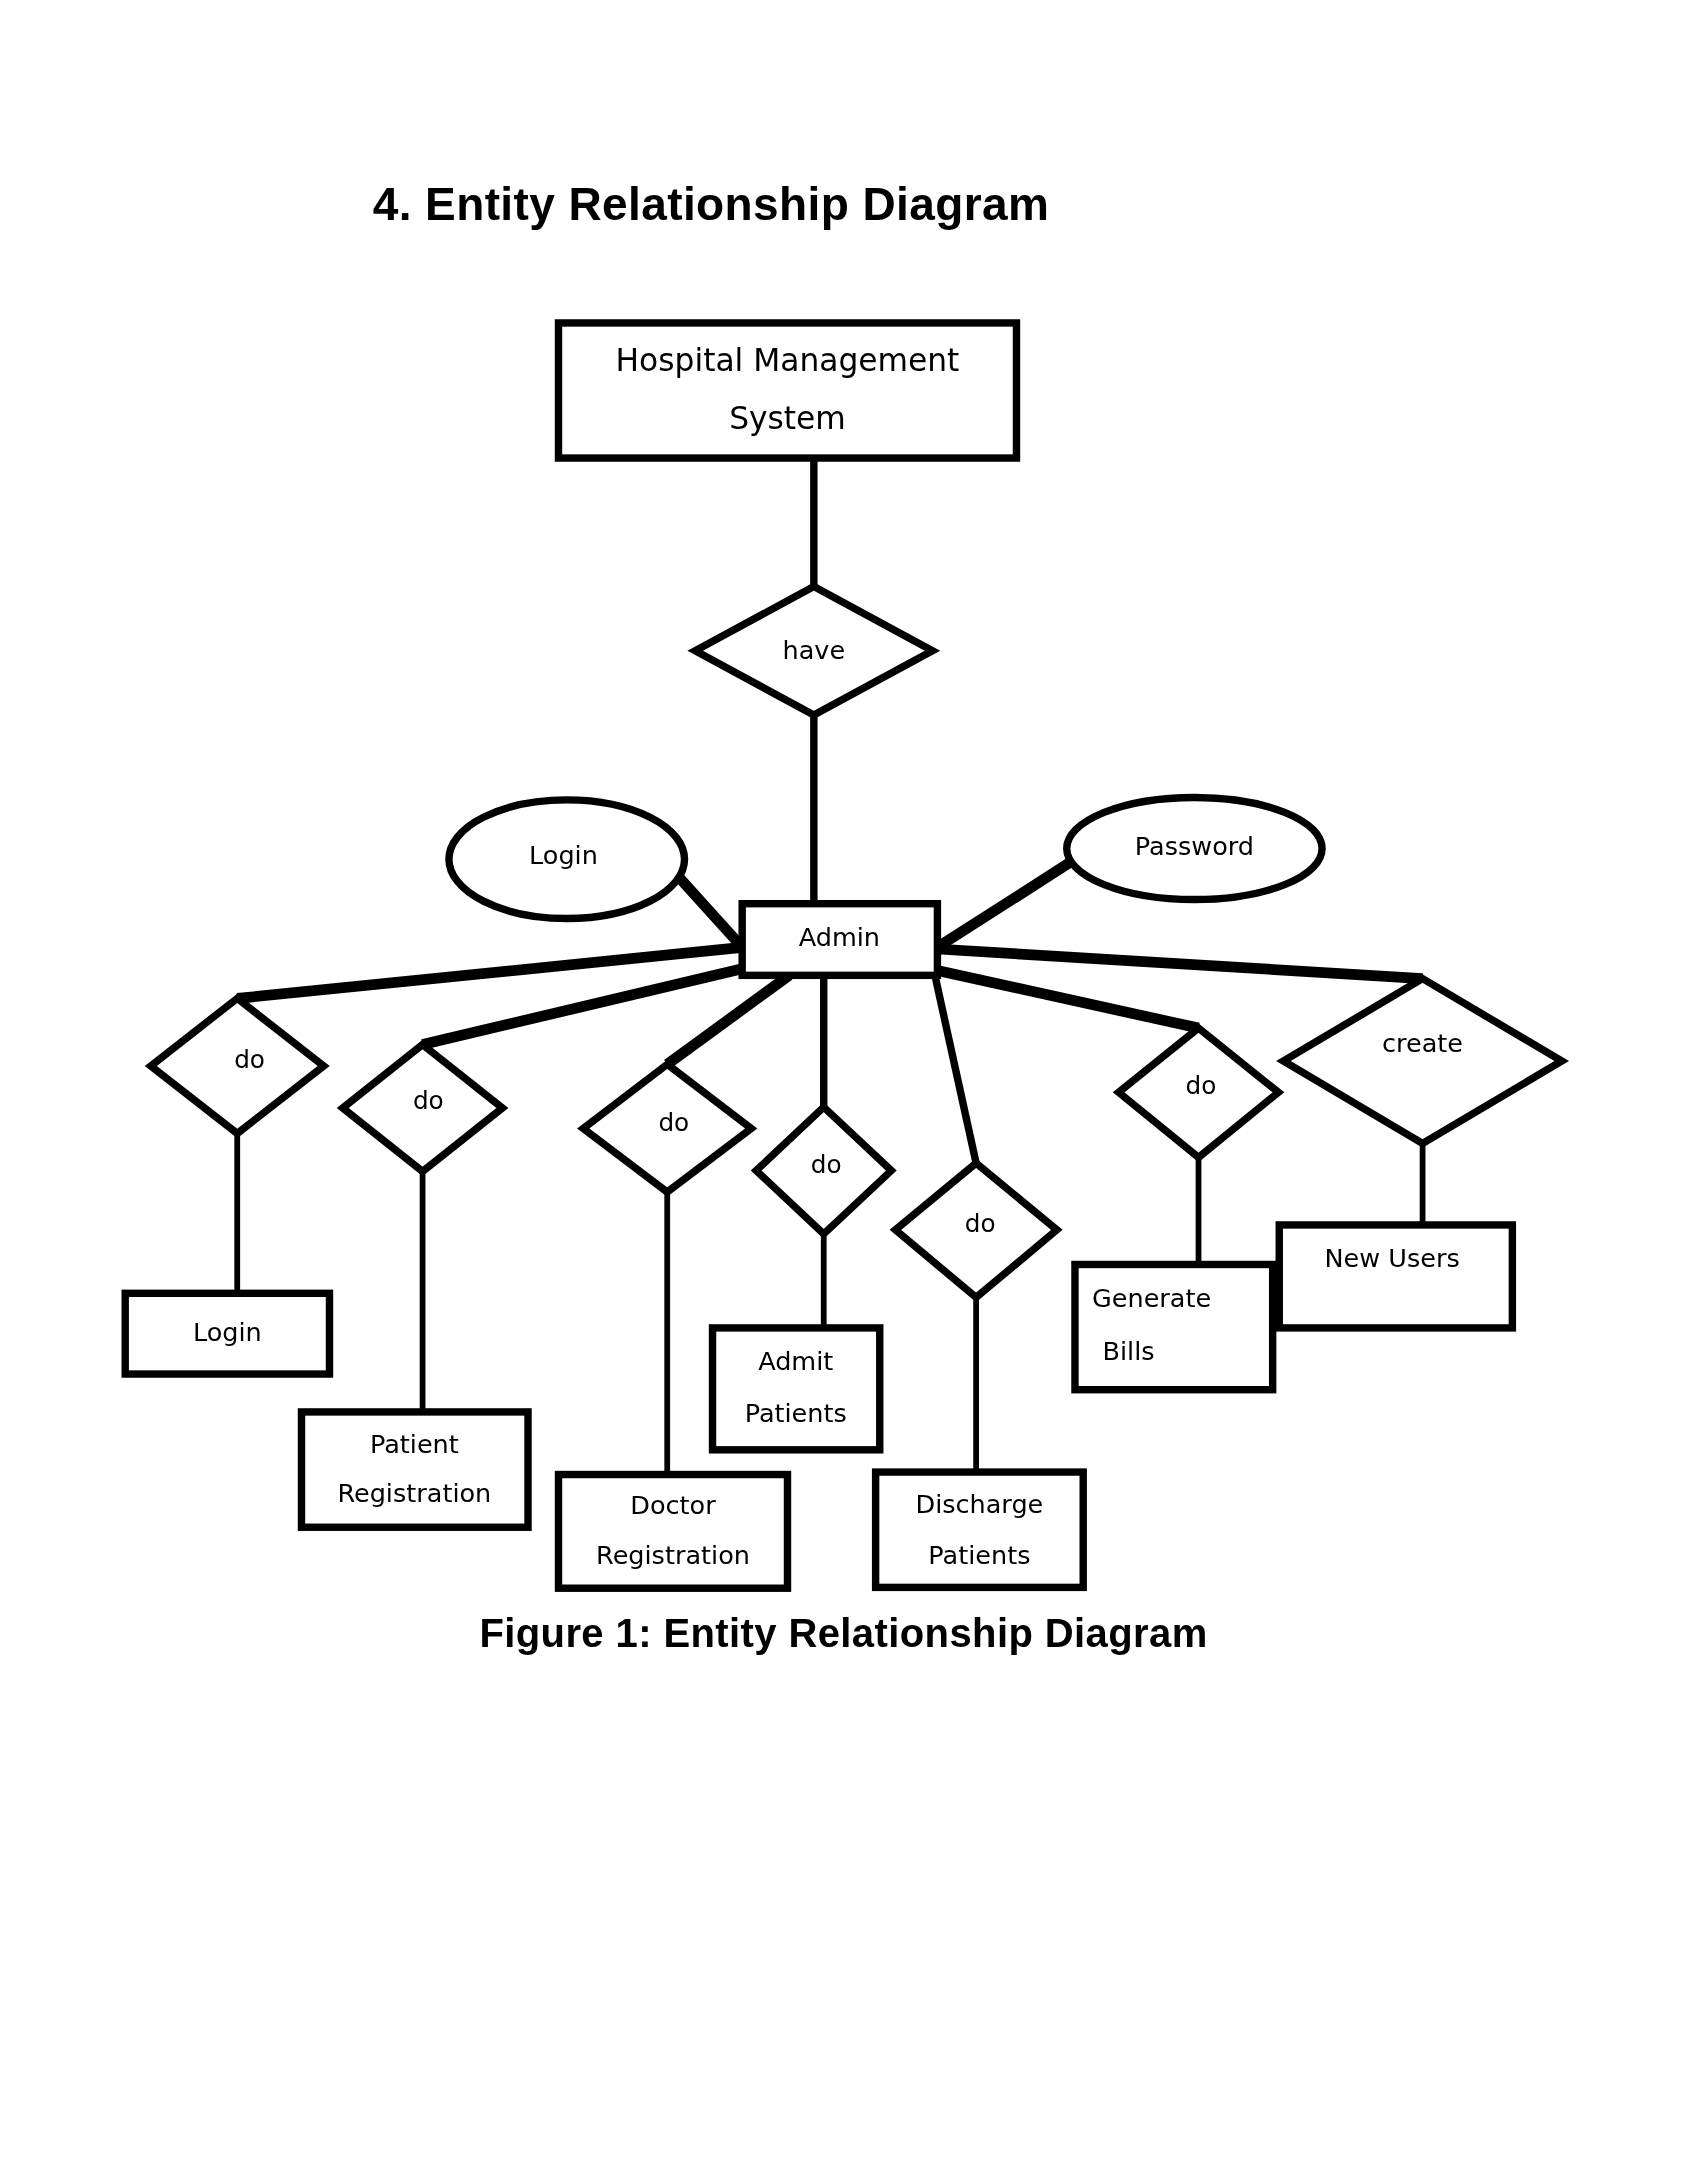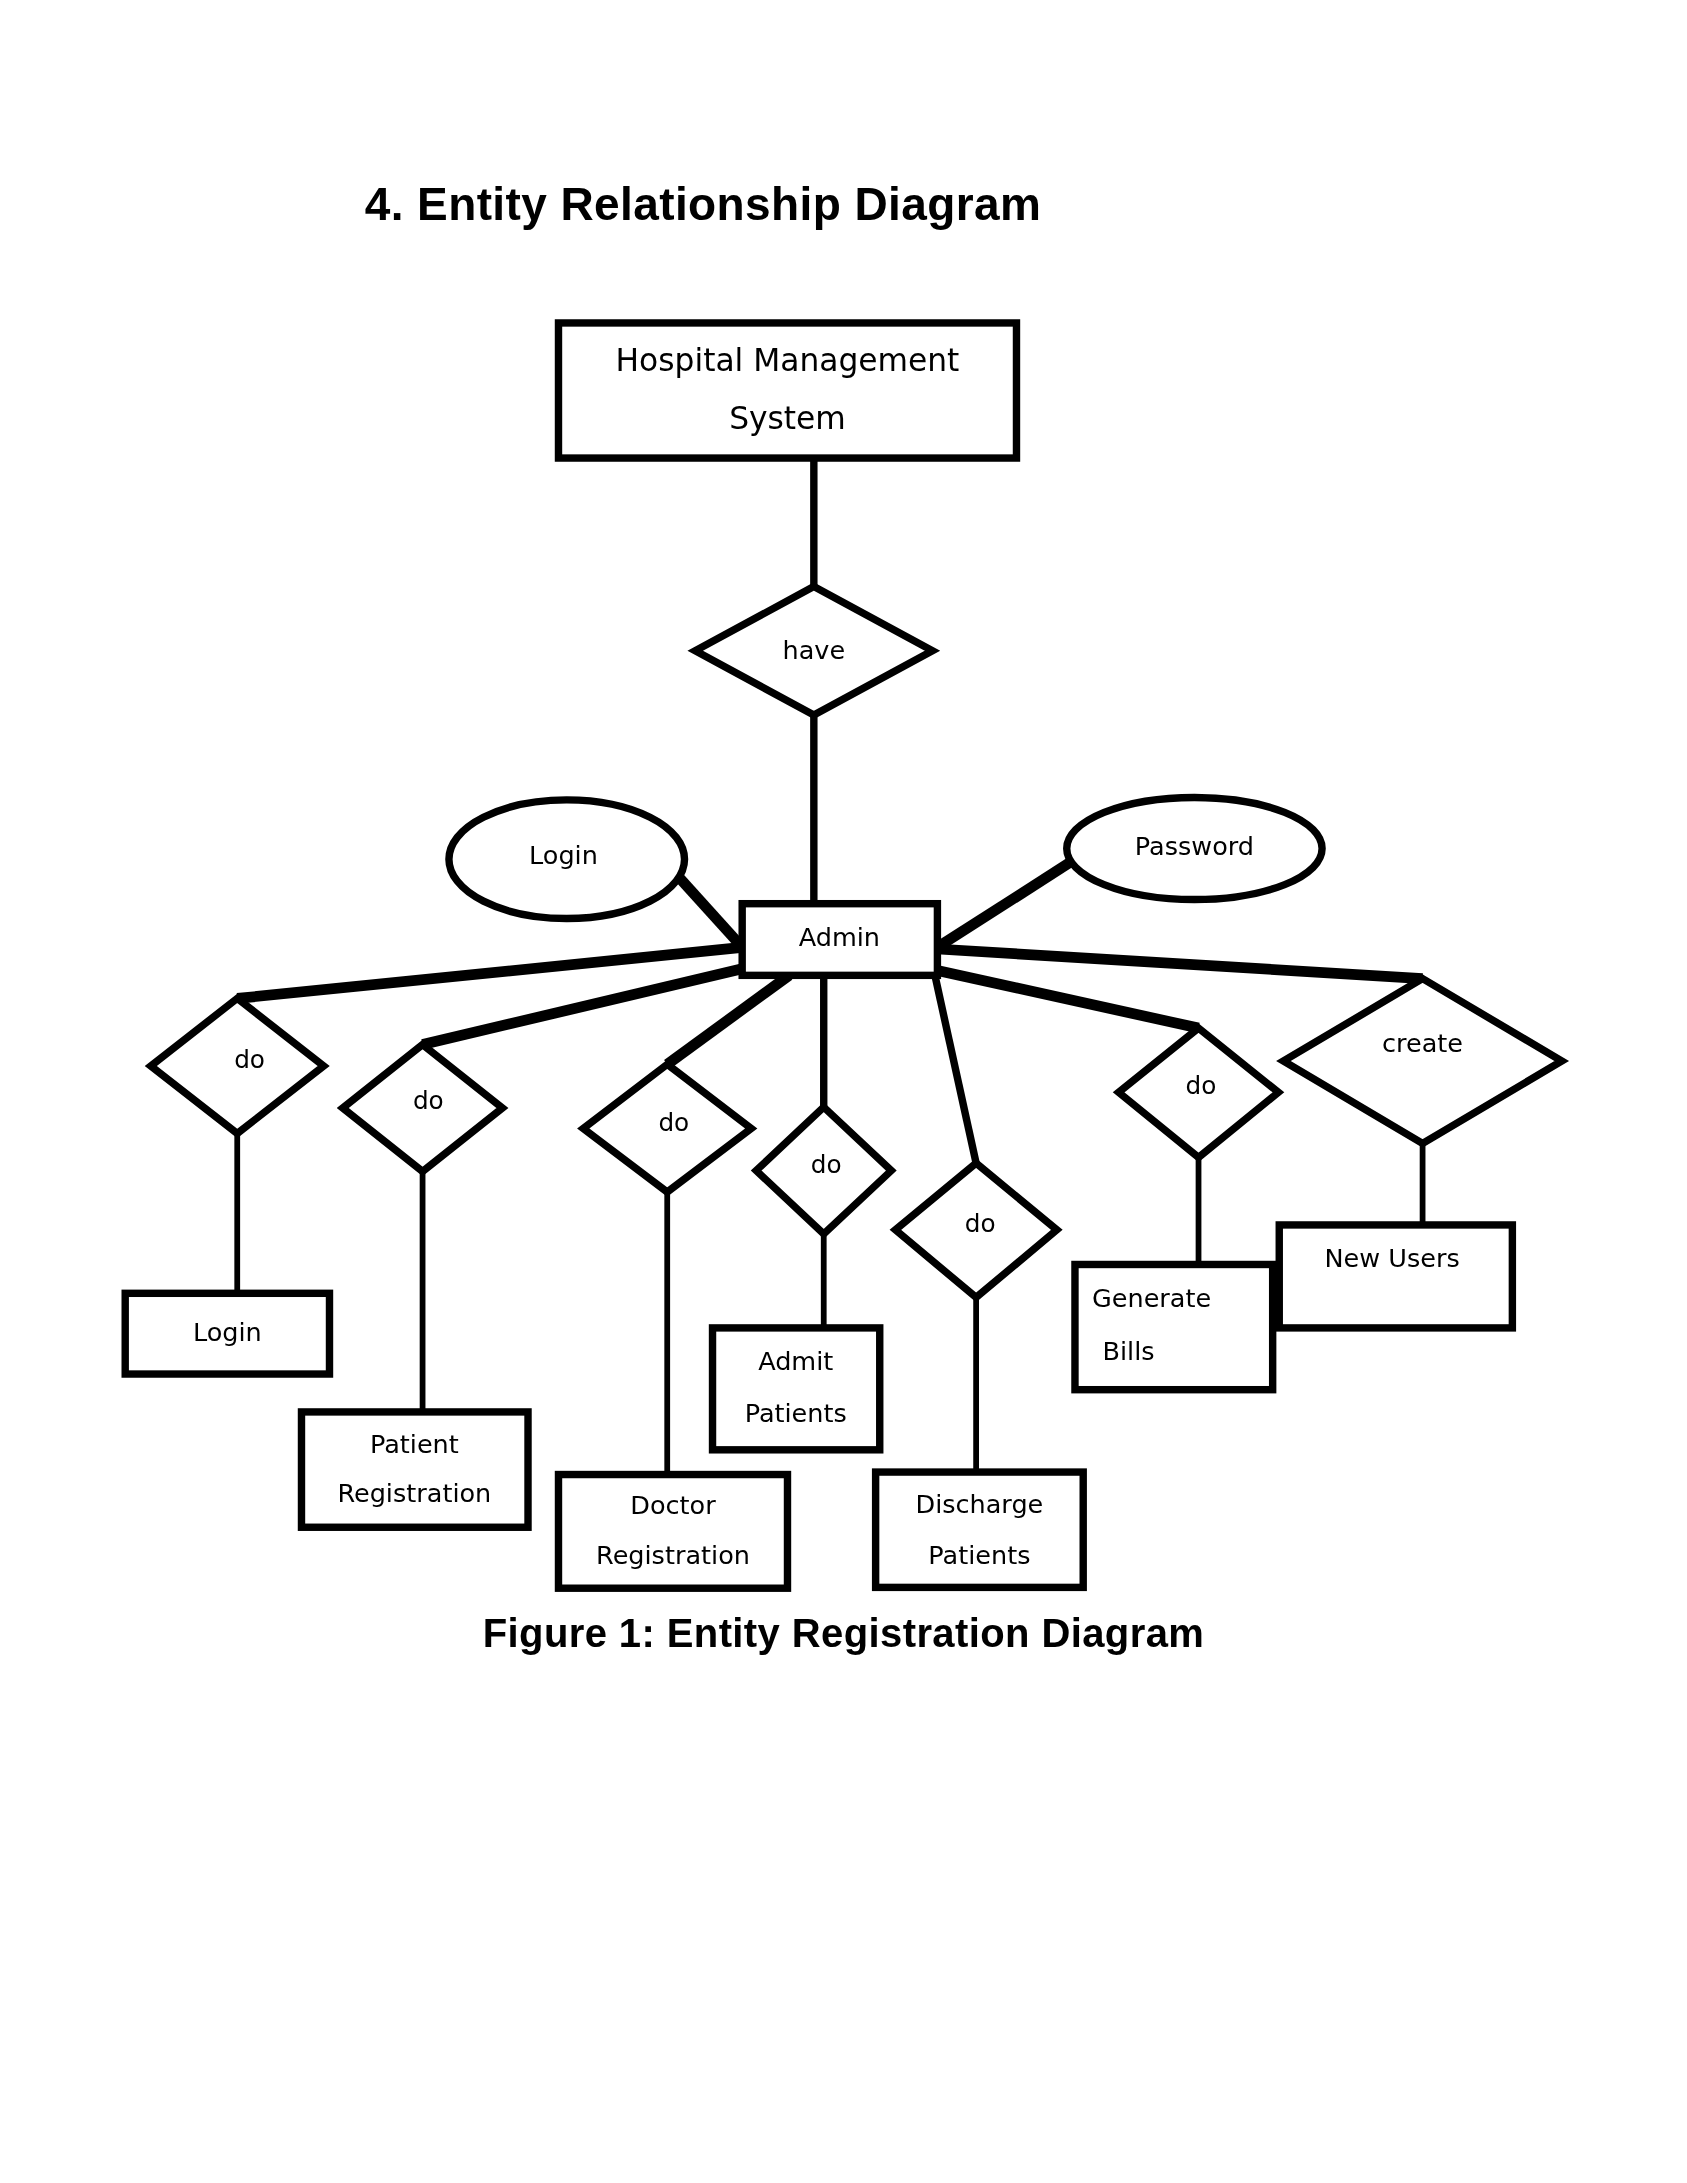--- a/index.html
+++ b/index.html
@@ -1,19 +1,19 @@
 <!DOCTYPE html>
 <html style="font-size:13px"><head>
 <meta charset="utf-8">
 <style>
   html,body{margin:0;padding:0;background:#ffffff;}
   body{width:1687px;height:2183px;font-family:"DejaVu Sans",sans-serif;}
   .page{position:relative;width:1687px;height:2183px;background:#fff;overflow:hidden;}
   .heading{
-    position:absolute;left:4px;top:177px;width:1398px;text-align:center;
+    position:absolute;left:12px;top:177px;width:1398px;text-align:center;
     font-family:"Liberation Sans",sans-serif;font-weight:bold;font-size:46px;
     letter-spacing:0.4px;color:#000;
   }
   .caption{
     position:absolute;left:0;top:1611px;width:1687px;text-align:center;
     font-family:"Liberation Sans",sans-serif;font-weight:bold;font-size:40px;
     letter-spacing:0.4px;color:#000;
   }
   svg.diagram{position:absolute;left:0;top:0;width:1687px;height:2183px;}
   .shape{fill:#ffffff;stroke:#000000;stroke-width:9;stroke-linejoin:miter;}
@@ -172,16 +172,16 @@
       <text class="nodetext" x="1370" y="1643">Bills</text>
     </g>
 
     <g>
       <rect class="shape" x="1553" y="1487" width="283" height="125"></rect>
       <text class="nodetext" x="1690" y="1530">New Users</text>
     </g>
 
   </svg>
 
-  <div class="caption">Figure 1: Entity Registration Diagram</div>
+  <div class="caption">Figure 1: Entity Relationship Diagram</div>
 
 </div>
 
 
 </body></html>

